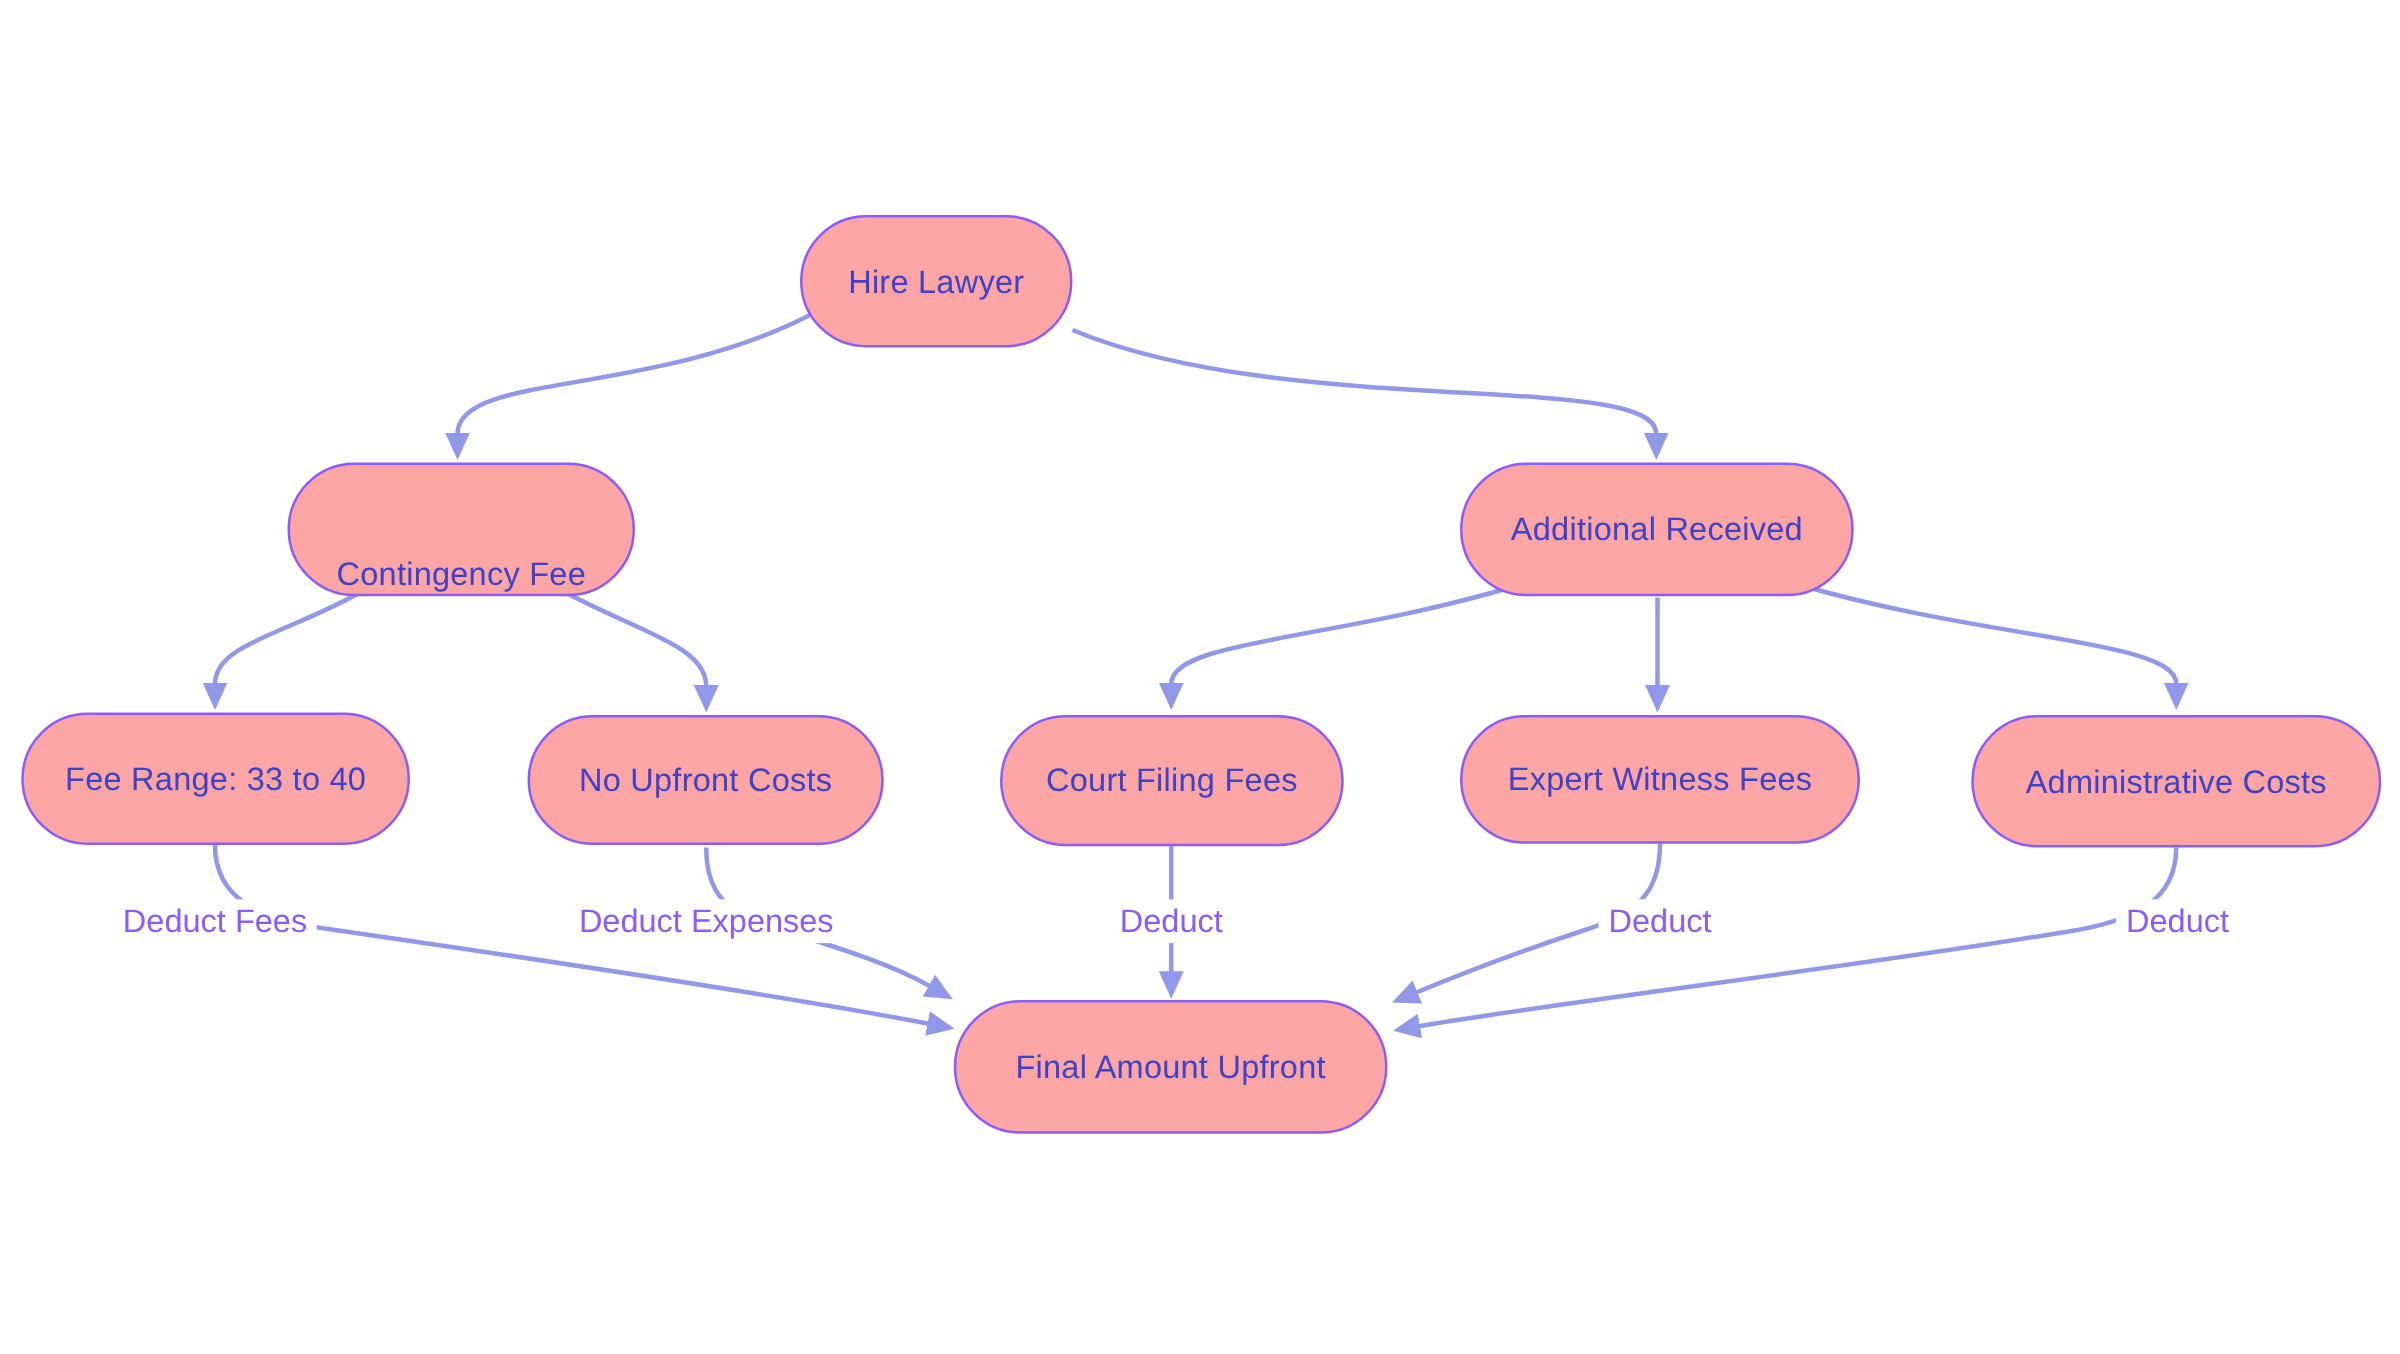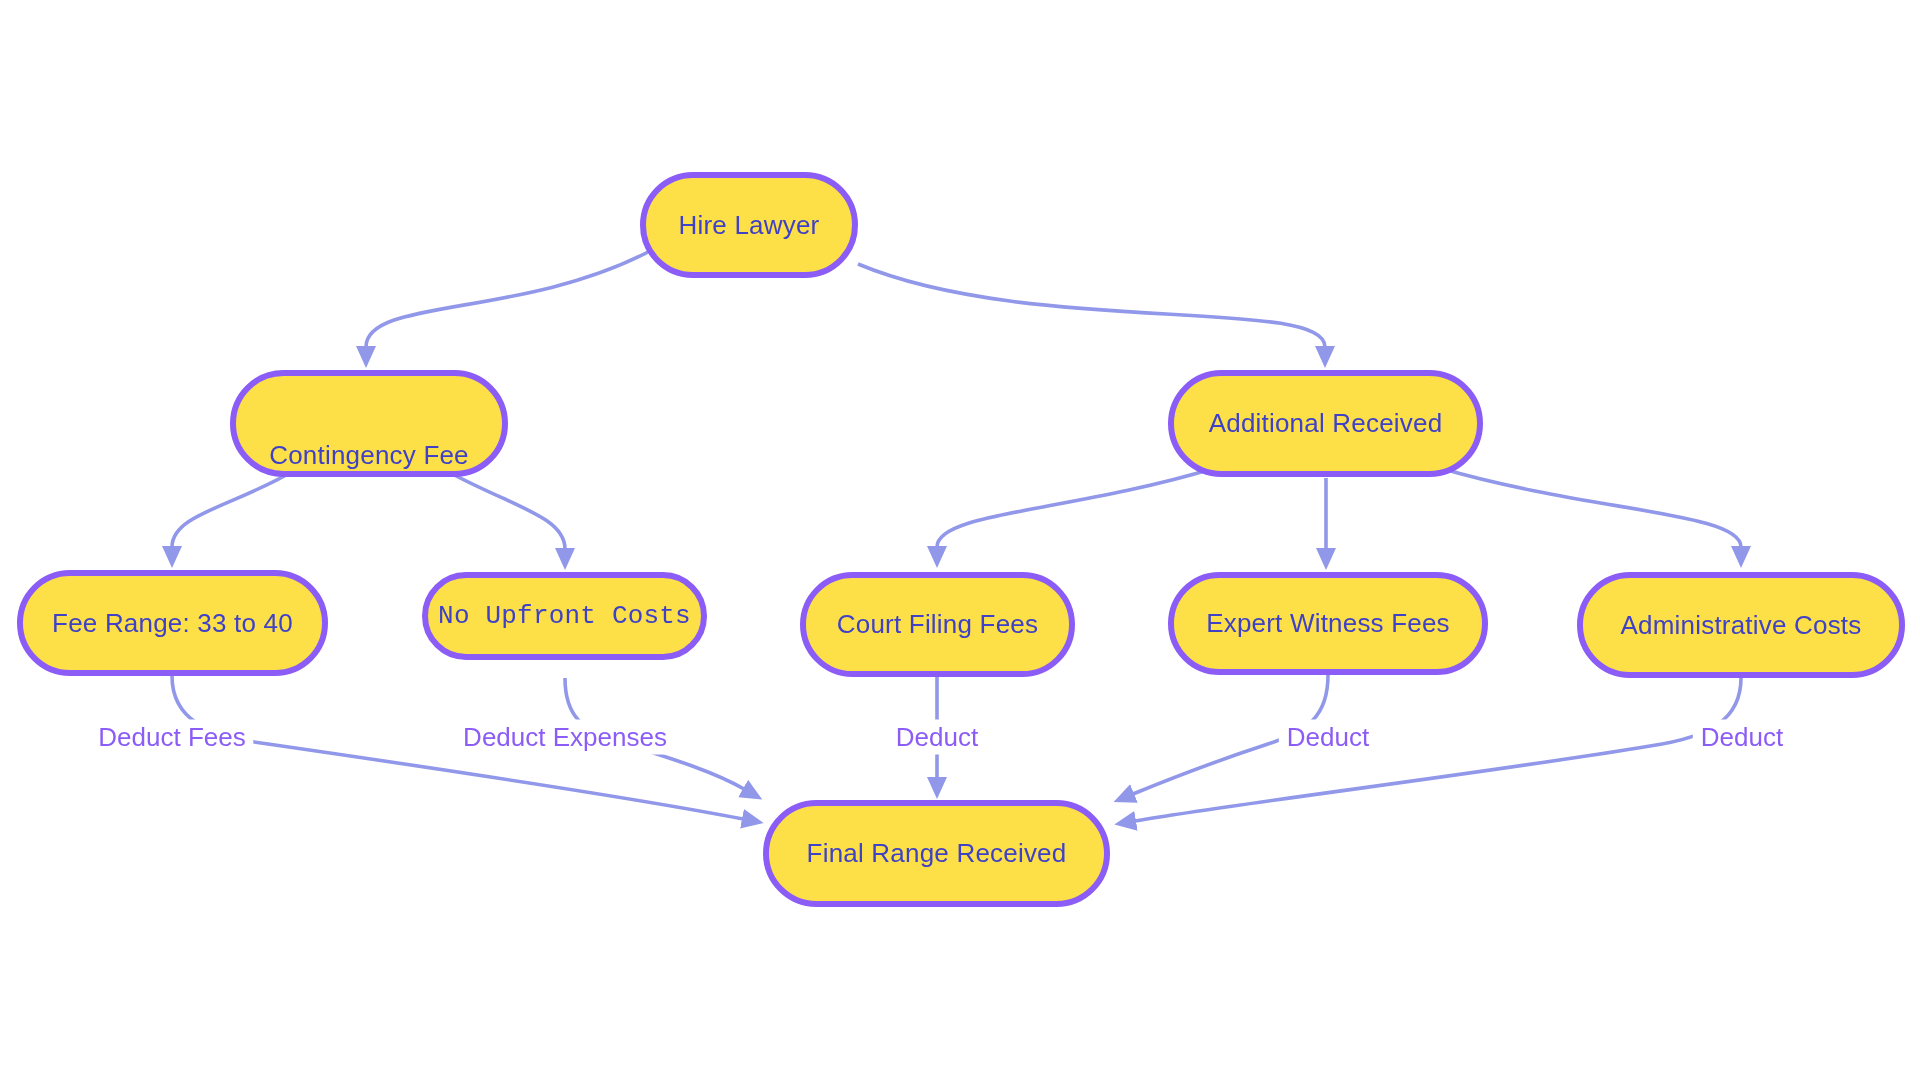--- a/index.html
+++ b/index.html
@@ -20,22 +20,22 @@
   .edges-layer {
     position: absolute;
     left: 0;
     top: 0;
     width: 1920px;
     height: 1083px;
   }
   .node {
     position: absolute;
     box-sizing: border-box;
-    background: #fde047;
-    border: 6px solid #8b5cf6;
+    background: #fca5a5;
+    border: 2px solid #8b5cf6;
     border-radius: 54px;
     display: flex;
     align-items: center;
     justify-content: center;
     color: #3f41c6;
     font-size: 26px;
     letter-spacing: 0.2px;
     white-space: nowrap;
     z-index: 2;
   }
@@ -96,38 +96,38 @@
   </div>
 
   <div class="node" style="left:1168px; top:370px; width:315px; height:107px;">
     <span>Additional Received</span>
   </div>
 
   <div class="node" style="left:17px;   top:570px; width:311px; height:106px;align-items:center;">
     <span>Fee Range: 33 to 40</span>
   </div>
 
-  <div class="node" style="left:422px;  top:572px; width:285px; height:88px;font-family:Liberation Mono, monospace;">
+  <div class="node" style="left:422px;  top:572px; width:285px; height:104px;">
     <span>No Upfront Costs</span>
   </div>
 
   <div class="node" style="left:1168px; top:572px; width:320px; height:103px;">
     <span>Expert Witness Fees</span>
   </div>
 
   <div class="node" style="left:800px;  top:572px; width:275px; height:105px;">
     <span>Court Filing Fees</span>
   </div>
 
   <div class="node" style="left:1577px; top:572px; width:328px; height:106px;">
     <span>Administrative Costs</span>
   </div>
 
   <div class="node" style="left:763px;  top:800px; width:347px; height:107px;">
-    <span>Final Range Received</span>
+    <span>Final Amount Upfront</span>
   </div>
 
   <div class="edge-label" style="left:172px;  top:737px;">Deduct Fees</div>
 
   <div class="edge-label" style="left:565px;  top:737px;">Deduct Expenses</div>
 
   <div class="edge-label" style="left:937px;  top:737px;">Deduct</div>
 
   <div class="edge-label" style="left:1328px; top:737px;">Deduct</div>
 

